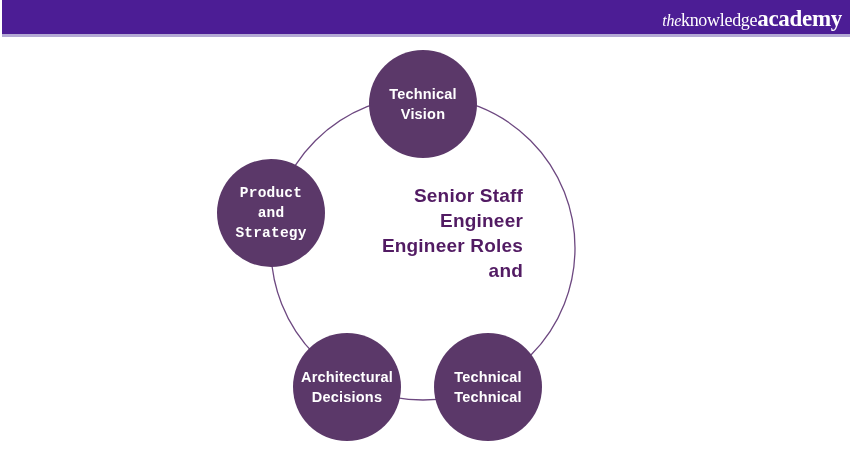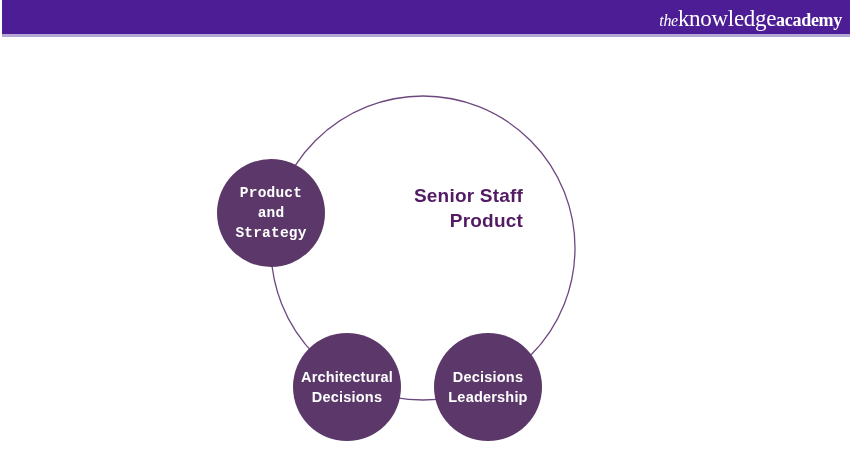--- a/index.html
+++ b/index.html
@@ -34,25 +34,25 @@
     letter-spacing: -0.3px;
     white-space: nowrap;
     line-height: 31px;
   }
   .logo-the {
     font-style: italic;
     font-size: 16px;
     font-weight: 400;
   }
   .logo-knowledge {
-    font-size: 23px;
+    font-size: 18px;
     font-weight: 400;
   }
   .logo-academy {
-    font-size: 18px;
+    font-size: 23px;
     font-weight: 700;
   }
 
   
   .diagram-canvas {
     position: absolute;
     top: 37px; left: 0;
     width: 850px;
     height: 413px;
   }
@@ -112,33 +112,38 @@
         <span class="logo-academy">academy</span>
     </div>
   </div>
 
   <div class="diagram-canvas">
 
     <svg class="ring-svg" viewBox="0 0 850 450" xmlns="http://www.w3.org/2000/svg">
       <circle cx="423" cy="248" r="152" fill="none" stroke="#6d4880" stroke-width="1.3"></circle>
     </svg>
 
+    <div class="node node-technical-vision">
+      <span>Technical Vision</span>
+    </div>
 
     <div class="node node-product-and-strategy">
       <span>Product and Strategy</span>
     </div>
 
 
     <div class="node node-architectural-decisions">
       <span>Architectural Decisions</span>
     </div>
 
     <div class="node node-technical-leadership">
-      <span>Decisions Leadership</span>
+      <span>Technical Technical</span>
     </div>
 
     <div class="center-title">
       <div>Senior Staff</div>
-      <div>Product</div>
+      <div>Engineer</div>
+      <div>Engineer Roles</div>
+      <div>and</div>
     </div>
 
   </div>
 </div>
 
 </body></html>

